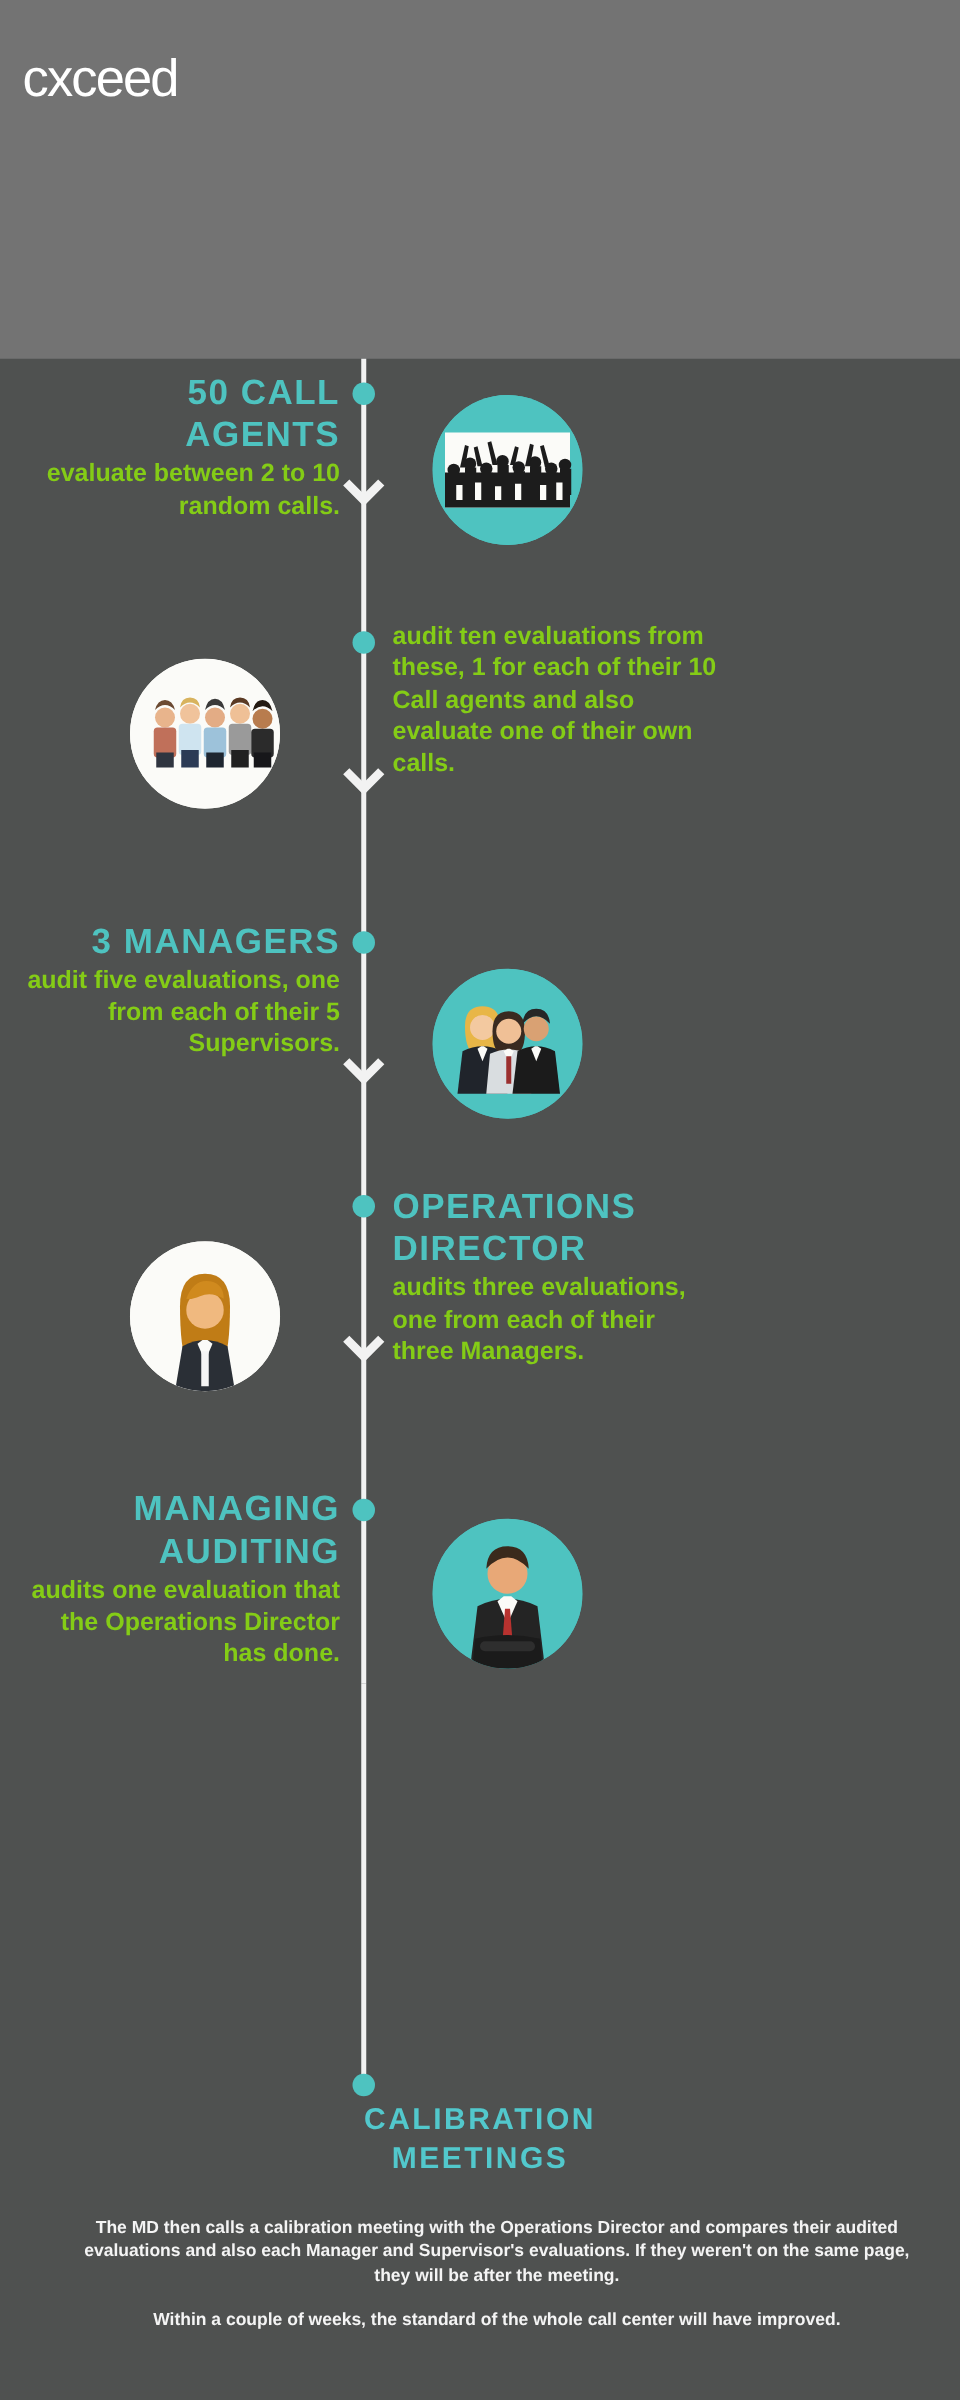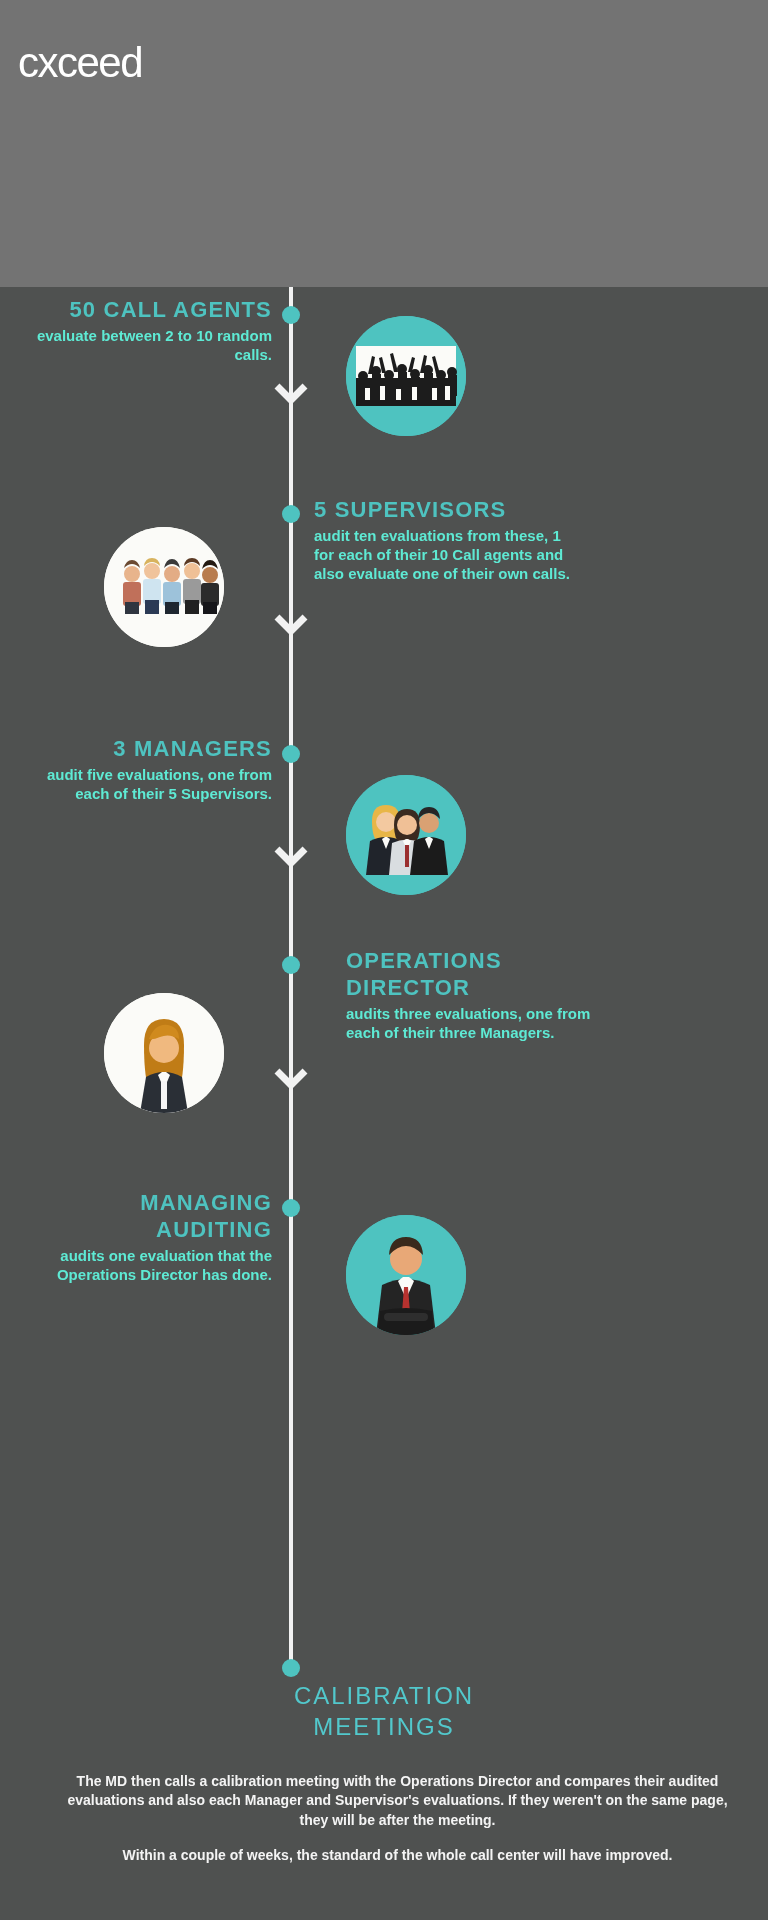--- a/index.html
+++ b/index.html
@@ -42,44 +42,44 @@
     background:#4ec3c0; left:282px;
   }
   .chev {
     position:absolute; left:271px; width:40px; height:26px;
   }
   .chev svg { display:block; }
 
   
   .block { position:absolute; }
   .block h2 {
-    color:#4ec3c0; font-size:22px; font-weight:700;
+    color:#4ec3c0; font-size:28px; font-weight:700;
     letter-spacing:1.2px; line-height:1.22; margin-bottom:2px;
   }
   .block p {
-    color:#5eead4; font-size:15px; font-weight:700;
+    color:#84cc16; font-size:20px; font-weight:700;
     line-height:1.27;
   }
   .right-al { text-align:right; }
   .left-al  { text-align:left; }
 
   
   .photo {
     position:absolute; width:120px; height:120px; border-radius:50%;
     overflow:hidden;
   }
   .photo.teal { background:#4ec3c0; }
   .photo.white { background:#fbfbf8; }
   .photo svg { display:block; width:120px; height:120px; }
 
   
   .footer-title {
     position:absolute; left:0; top:1680px; width:768px;
     text-align:center; color:#52c8cc; font-size:24px;
-    font-weight:400; letter-spacing:2px; line-height:1.3;
+    font-weight:700; letter-spacing:2px; line-height:1.3;
   }
   .footer-title span { display:block; }
   .footer-body {
     position:absolute; left:0; top:1772px; width:768px;
     text-align:center; color:#f4f4f4; font-size:14px;
     font-weight:700; line-height:1.38;
   }
   .footer-body p { padding:0 28px;margin-left:27px; }
   .footer-body p + p { margin-top:16px; }
 </style>
@@ -160,21 +160,20 @@
       <rect x="34" y="70" width="5" height="14"></rect>
       <rect x="50" y="73" width="5" height="11"></rect>
       <rect x="66" y="71" width="5" height="13"></rect>
       <rect x="86" y="72" width="5" height="12"></rect>
       <rect x="99" y="70" width="5" height="14"></rect>
     </g>
   </svg>
 </div>
 
 <div class="block left-al" style="left:314px; top:497px; width:260px;">
-  <h2>5 SUPERVISORS</h2>
   <p>audit ten evaluations from these, 1 for each of their 10 Call agents and also evaluate one of their own calls.</p>
 </div>
 
 <div class="photo white" style="left:104px; top:527px;">
   <svg viewBox="0 0 120 120">
     <rect x="0" y="0" width="120" height="120" fill="#fbfbf8"></rect>
 
     <circle cx="28" cy="47" r="8" fill="#e8b48c"></circle>
     <path d="M20 41 q8 -8 16 0 q-2 -8 -8 -8 q-6 0 -8 8 z" fill="#6b4a32"></path>
     <rect x="19" y="55" width="18" height="24" rx="3" fill="#c0705a"></rect>
@@ -222,21 +221,21 @@
     <path d="M57 66 l4 9 l4 -9 l-3 -2 l-2 0 z" fill="#fbfbf8"></path>
     <rect x="59" y="70" width="4" height="22" fill="#9b2f2f"></rect>
 
     <circle cx="83" cy="48" r="10" fill="#d9a173"></circle>
     <path d="M72 44 q11 -12 22 0 q-1 -12 -11 -12 q-10 0 -11 12 z" fill="#262626"></path>
     <path d="M68 66 q15 -8 30 0 l4 34 l-38 0 z" fill="#1b1b1b"></path>
     <path d="M79 64 l4 10 l4 -10 l-3 -2 l-2 0 z" fill="#fbfbf8"></path>
   </svg>
 </div>
 
-<div class="block left-al" style="left:314px; top:948px; width:260px;margin-left:32px;">
+<div class="block left-al" style="left:314px; top:948px; width:260px;">
   <h2>OPERATIONS DIRECTOR</h2>
   <p>audits three evaluations, one from each of their three Managers.</p>
 </div>
 
 <div class="photo white" style="left:104px; top:993px;">
   <svg viewBox="0 0 120 120">
     <rect x="0" y="0" width="120" height="120" fill="#fbfbf8"></rect>
     <path d="M40 52 q0 -26 20 -26 q20 0 20 26 q0 34 -6 48 l-28 0 q-6 -14 -6 -48 z" fill="#c07c16"></path>
     <circle cx="60" cy="55" r="15" fill="#f0b97f"></circle>
     <path d="M45 46 q6 -16 19 -14 q11 2 11 14 q-10 -6 -19 -2 q-7 3 -11 2 z" fill="#d08a1e"></path>

